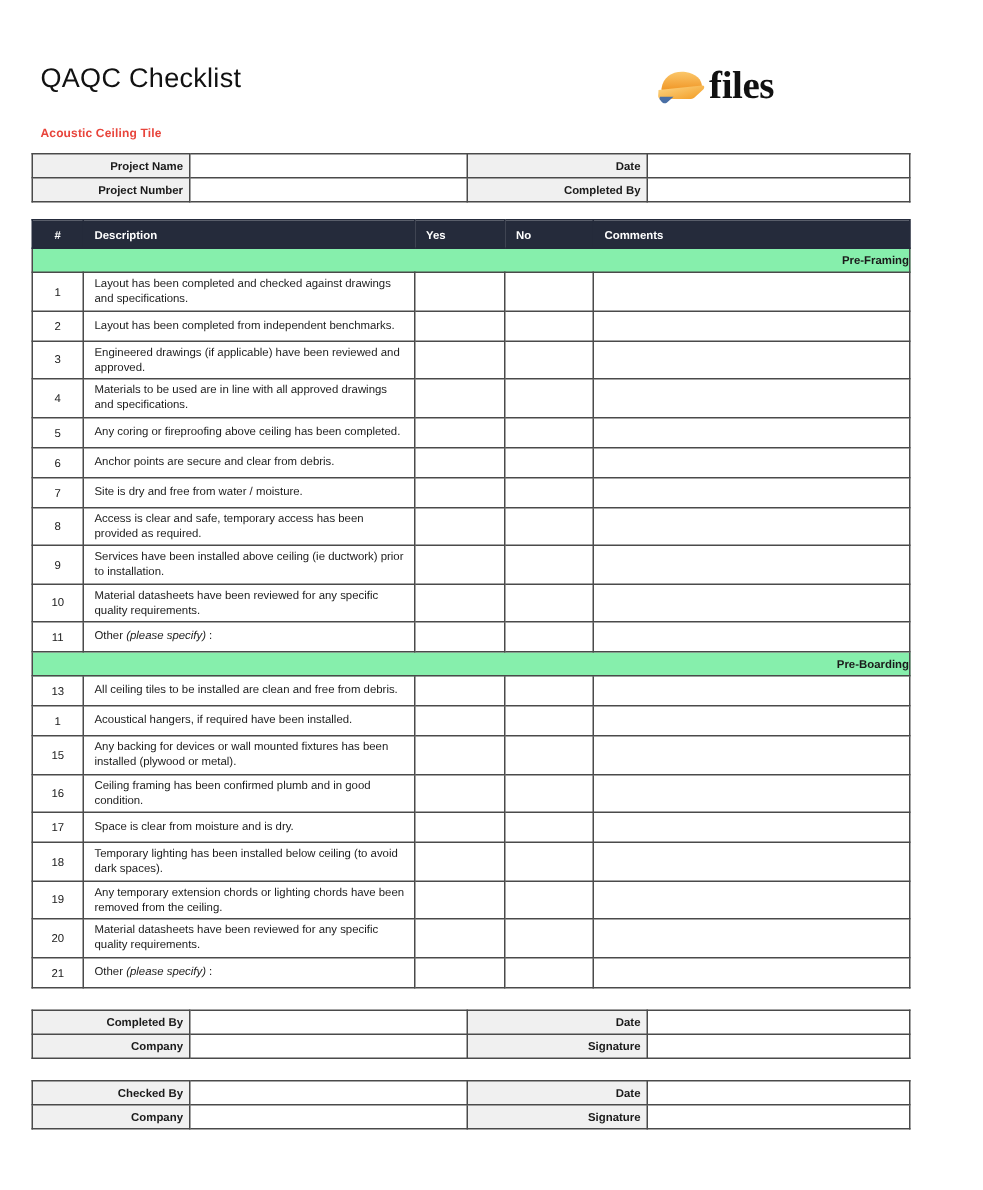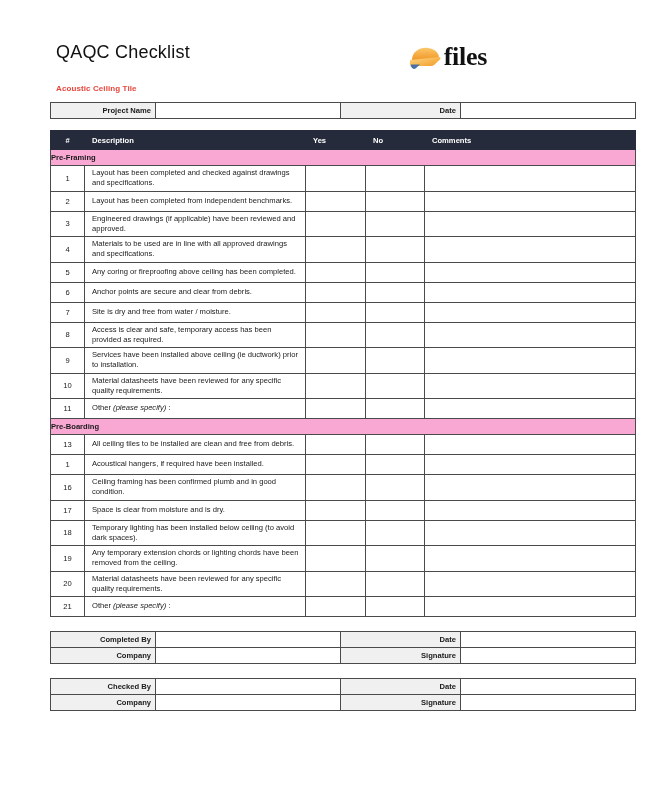--- a/index.html
+++ b/index.html
@@ -12,21 +12,21 @@
     background: #ffffff;
     font-family: "Liberation Sans", sans-serif;
     color: #1a1a1a;
     overflow: hidden;
   }
   .page {
     position: relative;
     width: 541px;
     height: 793px;
     box-sizing: border-box;
-    padding: 0 50px;
+    padding: 0 21px;
   }
 
   
   .doc-header {
     display: flex;
     align-items: flex-start;
     justify-content: space-between;
     padding-top: 42px;
     height: 50px;
   }
@@ -101,22 +101,22 @@
     height: 18px;
     border: 1px solid #252b3b;
     text-align: left;
     padding-left: 7px;
   }
   .checklist thead th.col-num {
     text-align: center;
     padding-left: 0;
   }
   .section-band td {
-    background: #f9a8d4;
-    text-align: left;
+    background: #86efac;
+    text-align: right;
     font-weight: bold;
     font-size: 7.6px;
     height: 15px;
     color: #1a1a1a;
   }
   .checklist tbody td { height: 15px; }
   .cell-num {
     text-align: center;
     font-size: 7.6px;
     color: #1a1a1a;
@@ -178,20 +178,26 @@
       <col style="width:120px">
         <col style="width:175px">
     </colgroup>
     <tbody>
       <tr>
         <td class="info-label">Project Name</td>
         <td class="info-value"></td>
         <td class="info-label">Date</td>
         <td class="info-value"></td>
       </tr>
+      <tr>
+        <td class="info-label">Project Number</td>
+        <td class="info-value"></td>
+        <td class="info-label">Completed By</td>
+        <td class="info-value"></td>
+      </tr>
     </tbody>
   </table>
 
   <table class="checklist">
     <colgroup>
       <col style="width:34px">
         <col style="width:221px">
       <col style="width:60px">
         <col style="width:59px">
         <col style="width:211px">
@@ -297,20 +303,27 @@
           <td class="cell-blank"></td>
         </tr>
         <tr>
           <td class="cell-num">1</td>
           <td class="cell-desc">Acoustical hangers, if required have been installed.</td>
           <td class="cell-blank"></td>
           <td class="cell-blank"></td>
           <td class="cell-blank"></td>
         </tr>
         <tr>
+          <td class="cell-num">15</td>
+          <td class="cell-desc">Any backing for devices or wall mounted fixtures has been installed (plywood or metal).</td>
+          <td class="cell-blank"></td>
+          <td class="cell-blank"></td>
+          <td class="cell-blank"></td>
+        </tr>
+        <tr>
           <td class="cell-num">16</td>
           <td class="cell-desc">Ceiling framing has been confirmed plumb and in good condition.</td>
           <td class="cell-blank"></td>
           <td class="cell-blank"></td>
           <td class="cell-blank"></td>
         </tr>
         <tr>
           <td class="cell-num">17</td>
           <td class="cell-desc">Space is clear from moisture and is dry.</td>
           <td class="cell-blank"></td>

